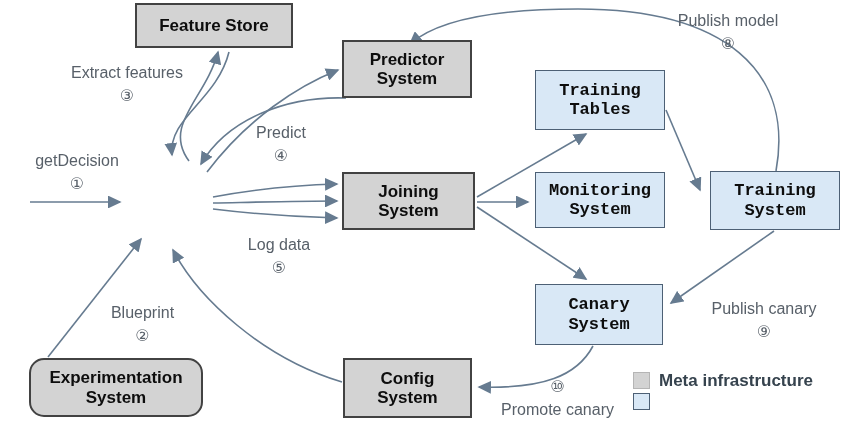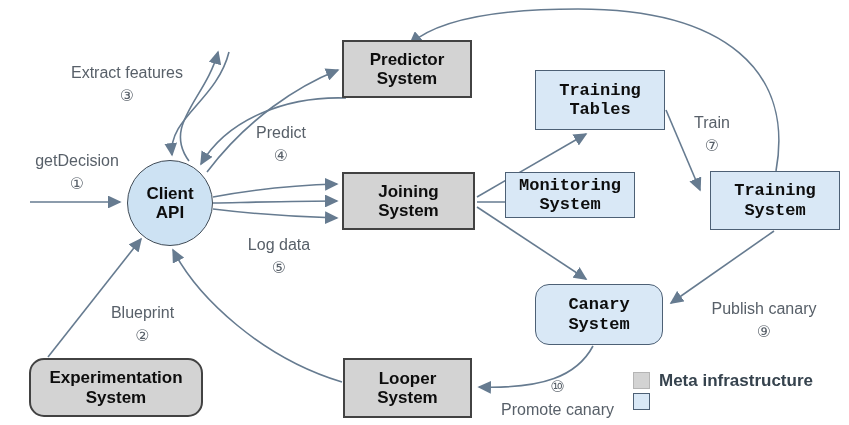--- a/index.html
+++ b/index.html
@@ -52,51 +52,50 @@
       <path d="M 477 202 L 528 202" marker-end="url(#ah)"></path>
       <path d="M 477 207 L 586 279" marker-end="url(#ah)"></path>
       <path d="M 666 110 L 700 190" marker-end="url(#ah)"></path>
       <path d="M 776 171 C 794 72 726 9 578 9 C 487 9 434 23 410 44" marker-end="url(#ah)"></path>
       <path d="M 774 231 L 671 303" marker-end="url(#ah)"></path>
       <path d="M 593 346 C 577 376 543 389 479 387" marker-end="url(#ah)"></path>
       <path d="M 342 382 C 262 358 198 298 173 250" marker-end="url(#ah)"></path>
     </g>
   </svg>
 
+  <div class="node meta" style="left:135px;top:3px;width:158px;height:45px;">Feature Store</div>
   <div class="node meta" style="left:342px;top:40px;width:130px;height:58px;">Predictor
 System</div>
   <div class="node looper" style="left:535px;top:70px;width:130px;height:60px;">Training
 Tables</div>
-  <div class="node looper" style="left:505px;top:172px;width:130px;height:46px;">Monitoring
+  <div class="node looper" style="left:535px;top:172px;width:130px;height:56px;">Monitoring
 System</div>
   <div class="node looper" style="left:710px;top:171px;width:130px;height:59px;">Training
 System</div>
-  <div class="node circle" style="left:127px;top:160px;width:86px;height:86px;">Client
-API</div>
   <div class="node meta" style="left:342px;top:172px;width:133px;height:58px;text-align:center;">Joining
 System</div>
-  <div class="node looper" style="left:535px;top:284px;width:128px;height:61px;border-radius:14px;">Canary
+  <div class="node looper" style="left:535px;top:284px;width:128px;height:61px;">Canary
 System</div>
-  <div class="node meta" style="left:343px;top:358px;width:129px;height:60px;">Looper
+  <div class="node meta" style="left:343px;top:358px;width:129px;height:60px;">Config
 System</div>
   <div class="node meta" style="left:29px;top:358px;width:174px;height:59px;border-radius:15px;">Experimentation
 System</div>
 
   <div class="elabel" style="left:15px;top:150px;width:124px;">getDecision
 ①</div>
   <div class="elabel" style="left:85px;top:302px;width:115px;">Blueprint
 ②</div>
   <div class="elabel" style="left:45px;top:62px;width:164px;">Extract features
 ③</div>
   <div class="elabel" style="left:226px;top:102px;width:110px;margin-top:20px;">Predict
 ④</div>
   <div class="elabel" style="left:224px;top:234px;width:110px;">Log data
 ⑤</div>
-  <div class="elabel" style="left:672px;top:112px;width:80px;">Train
-⑦</div>
+  <div class="elabel" style="left:650px;top:10px;width:156px;">Publish model
+⑧</div>
   <div class="elabel" style="left:686px;top:298px;width:156px;">Publish canary
 ⑨</div>
   <div class="elabel" style="left:480px;top:376px;width:155px;">⑩
 Promote canary</div>
 
   <div class="legend">
     <div class="legend-row">
       <span class="swatch meta"></span>
       <span class="ltext">Meta infrastructure</span>
     </div>

